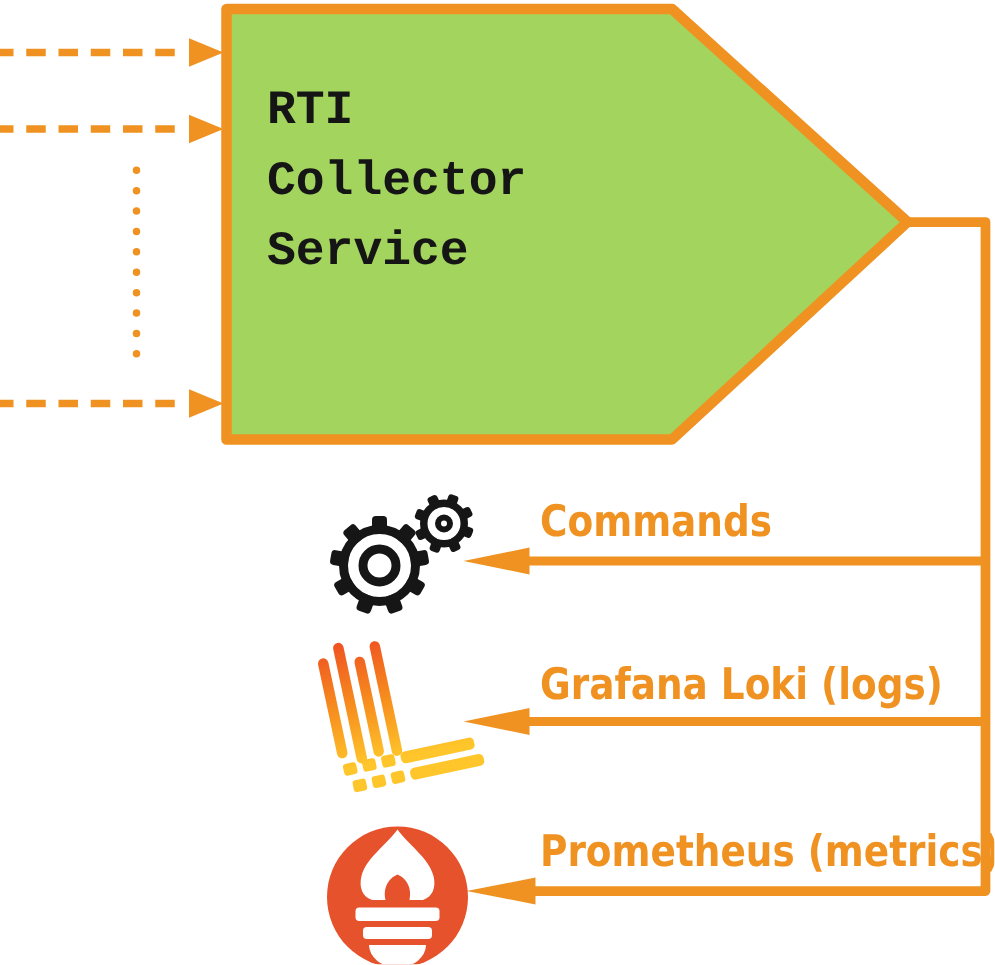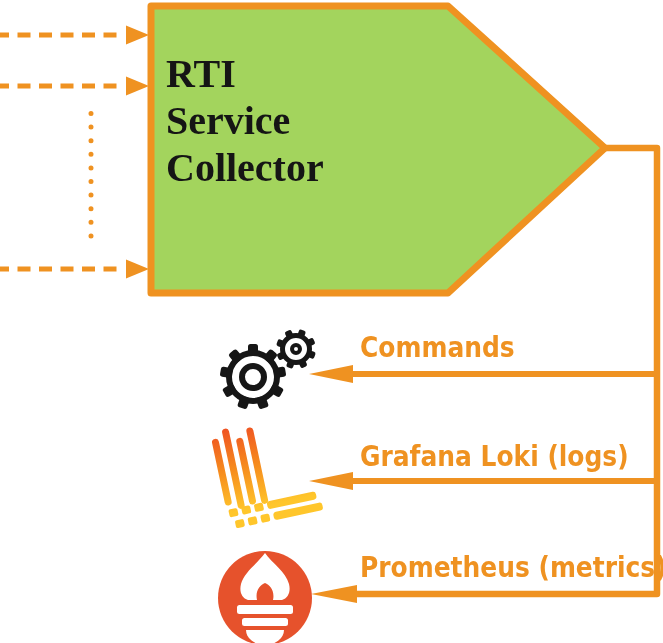--- a/index.html
+++ b/index.html
@@ -5,23 +5,23 @@
   html,body{margin:0;padding:0;background:#ffffff;}
   #canvas{
     position:relative;
     width:663px;height:643px;
     overflow:hidden;
     background:#ffffff;
     font-family:"Liberation Sans", sans-serif;
   }
   #shapes{position:absolute;left:0;top:0;}
   .collector-title{
-    position:absolute;left:166px;top:50px;
-    font-family:Liberation Serif, serif;
-    font-weight:bold;font-size:40px;line-height:47px;
+    position:absolute;left:178px;top:50px;
+    font-family:Liberation Mono, monospace;
+    font-weight:bold;font-size:32px;line-height:47px;
     color:var(--text-black);
     white-space:nowrap;
   }
   .flow-label{
     position:absolute;
     font-family:"DejaVu Sans", sans-serif;
     font-weight:bold;font-size:29px;line-height:36px;
     color:var(--accent-orange);
     white-space:nowrap;
     transform:scaleX(0.86);
@@ -137,21 +137,21 @@
                C242,598 239,592 241,584
                C244,572 258,563 265,553 Z"></path>
       <rect x="237" y="605" width="56" height="9" rx="2.5" fill="#ffffff"></rect>
       <rect x="242" y="618" width="46" height="8" rx="2.5" fill="#ffffff"></rect>
       <path d="M246,630 a19,15 0 0 0 38,0 z" fill="#ffffff"></path>
     </g>
   </svg>
 
   <div class="collector-title">
     <div>RTI</div>
+    <div>Collector</div>
     <div>Service</div>
-    <div>Collector</div>
   </div>
 
   <div class="flow-label label-commands">Commands</div>
   <div class="flow-label label-loki">Grafana Loki (logs)</div>
   <div class="flow-label label-prometheus">Prometheus (metrics)</div>
 
 </div>
 
 </body></html>

